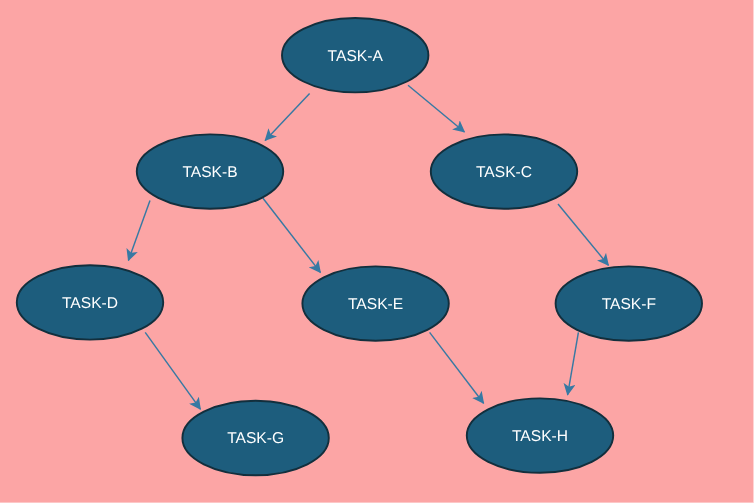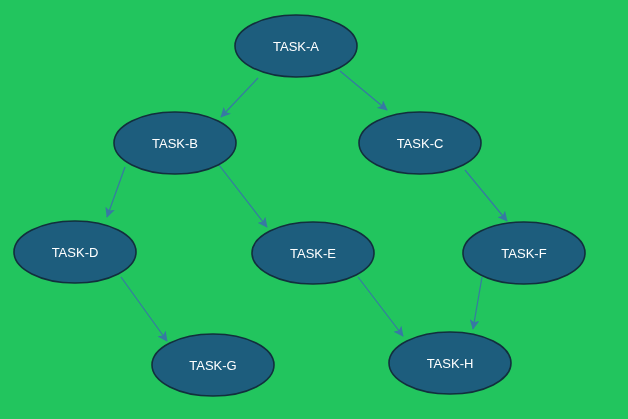--- a/index.html
+++ b/index.html
@@ -5,21 +5,21 @@
   html, body {
     margin: 0;
     padding: 0;
     background: #ffffff;
     font-family: "Liberation Sans", sans-serif;
   }
   #canvas {
     position: relative;
     width: 628px;
     height: 419px;
-    background: #22c55e;
+    background: #fca5a5;
     overflow: hidden;
   }
   svg text {
     font-family: "Liberation Sans", sans-serif;
     font-weight: 400;
   }
 </style>
 </head>
 <body>
 

